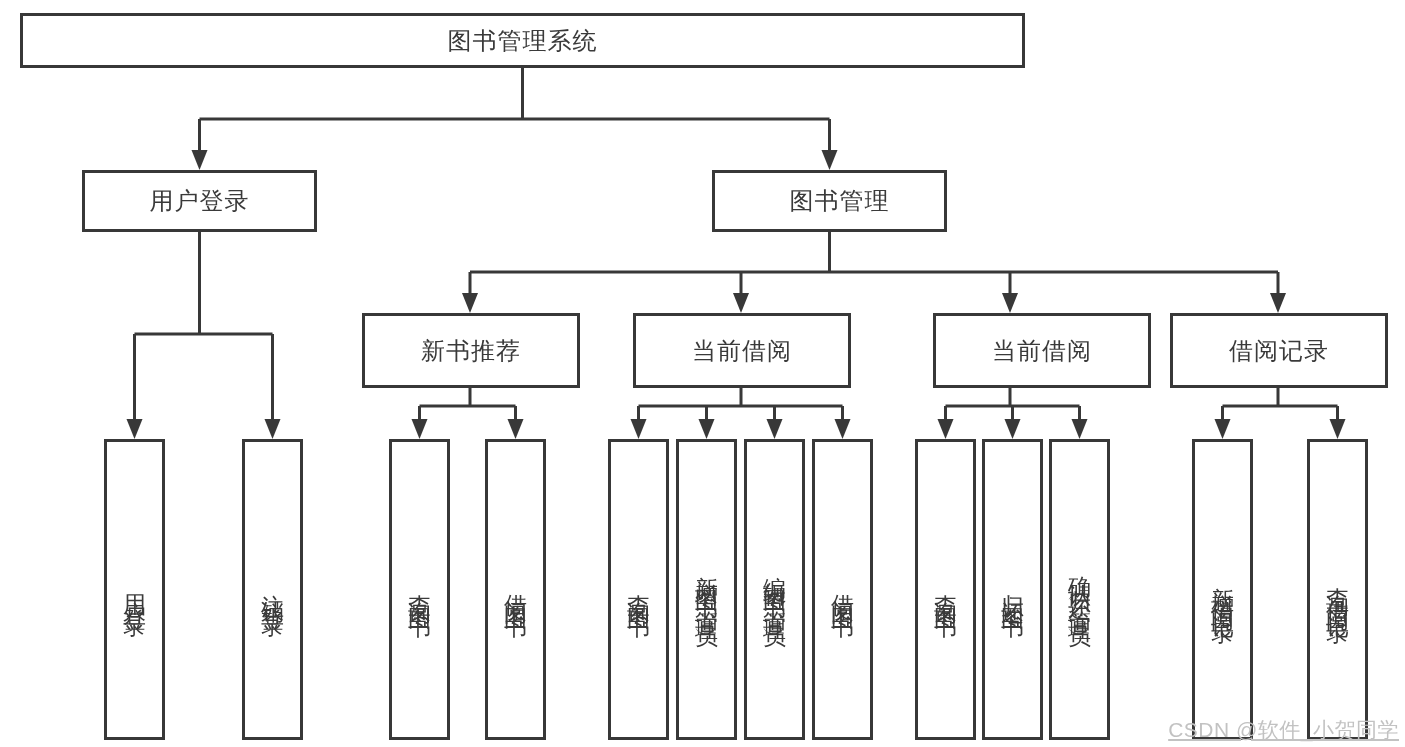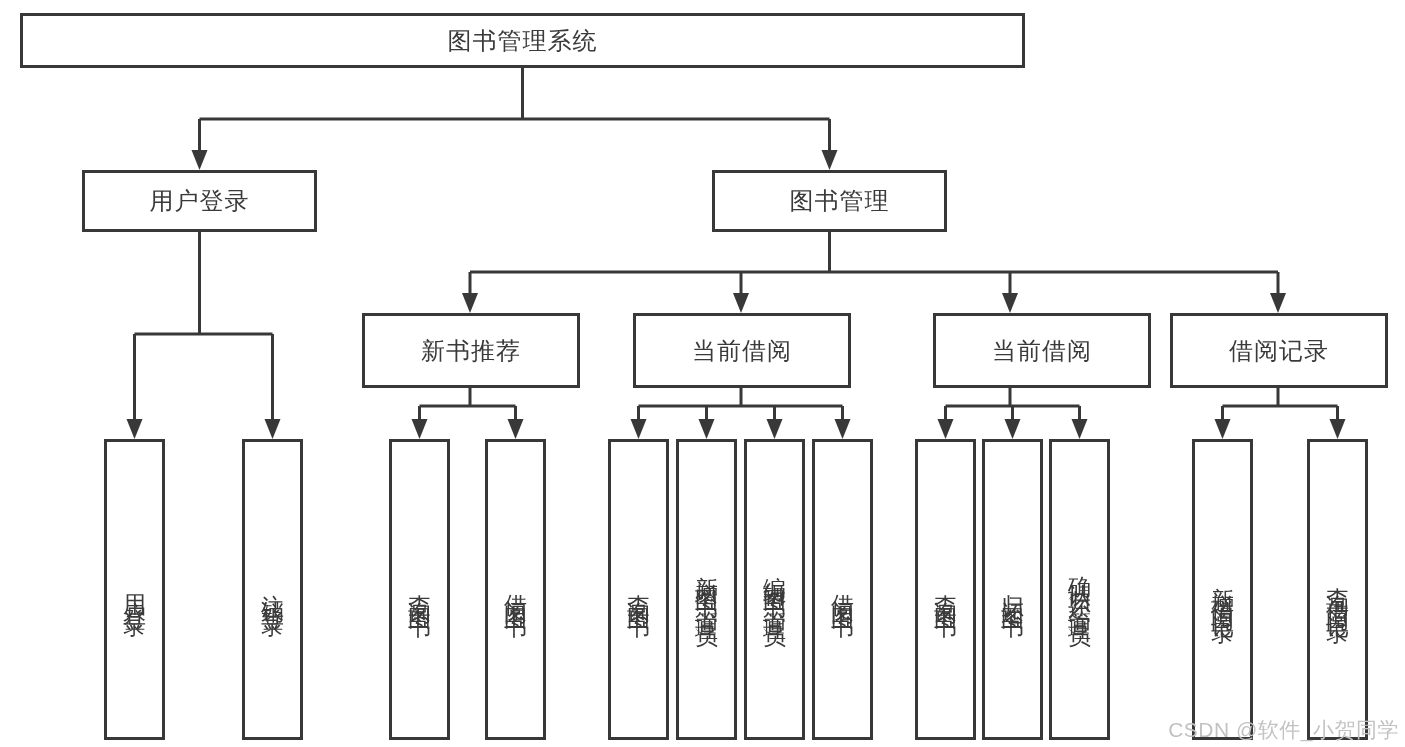--- a/index.html
+++ b/index.html
@@ -54,20 +54,21 @@
   .lvl3 { width: 218px; height: 75px; top: 313px; }
   .watermark {
     position: absolute;
     top: 716px;
     right: 6px;
     font-size: 21px;
     color: #c2c2c2;
     letter-spacing: 0.5px;
     white-space: nowrap;
     z-index: 5;
+    text-decoration: underline;
   }
 </style>
 </head>
 <body>
 
 <div class="stage">
 
   <svg class="connectors" width="1405" height="747" viewBox="0 0 1405 747">
     <defs>
       <path id="arrow-tri" d="M-8 -20 H8 L0 0 Z"></path>

